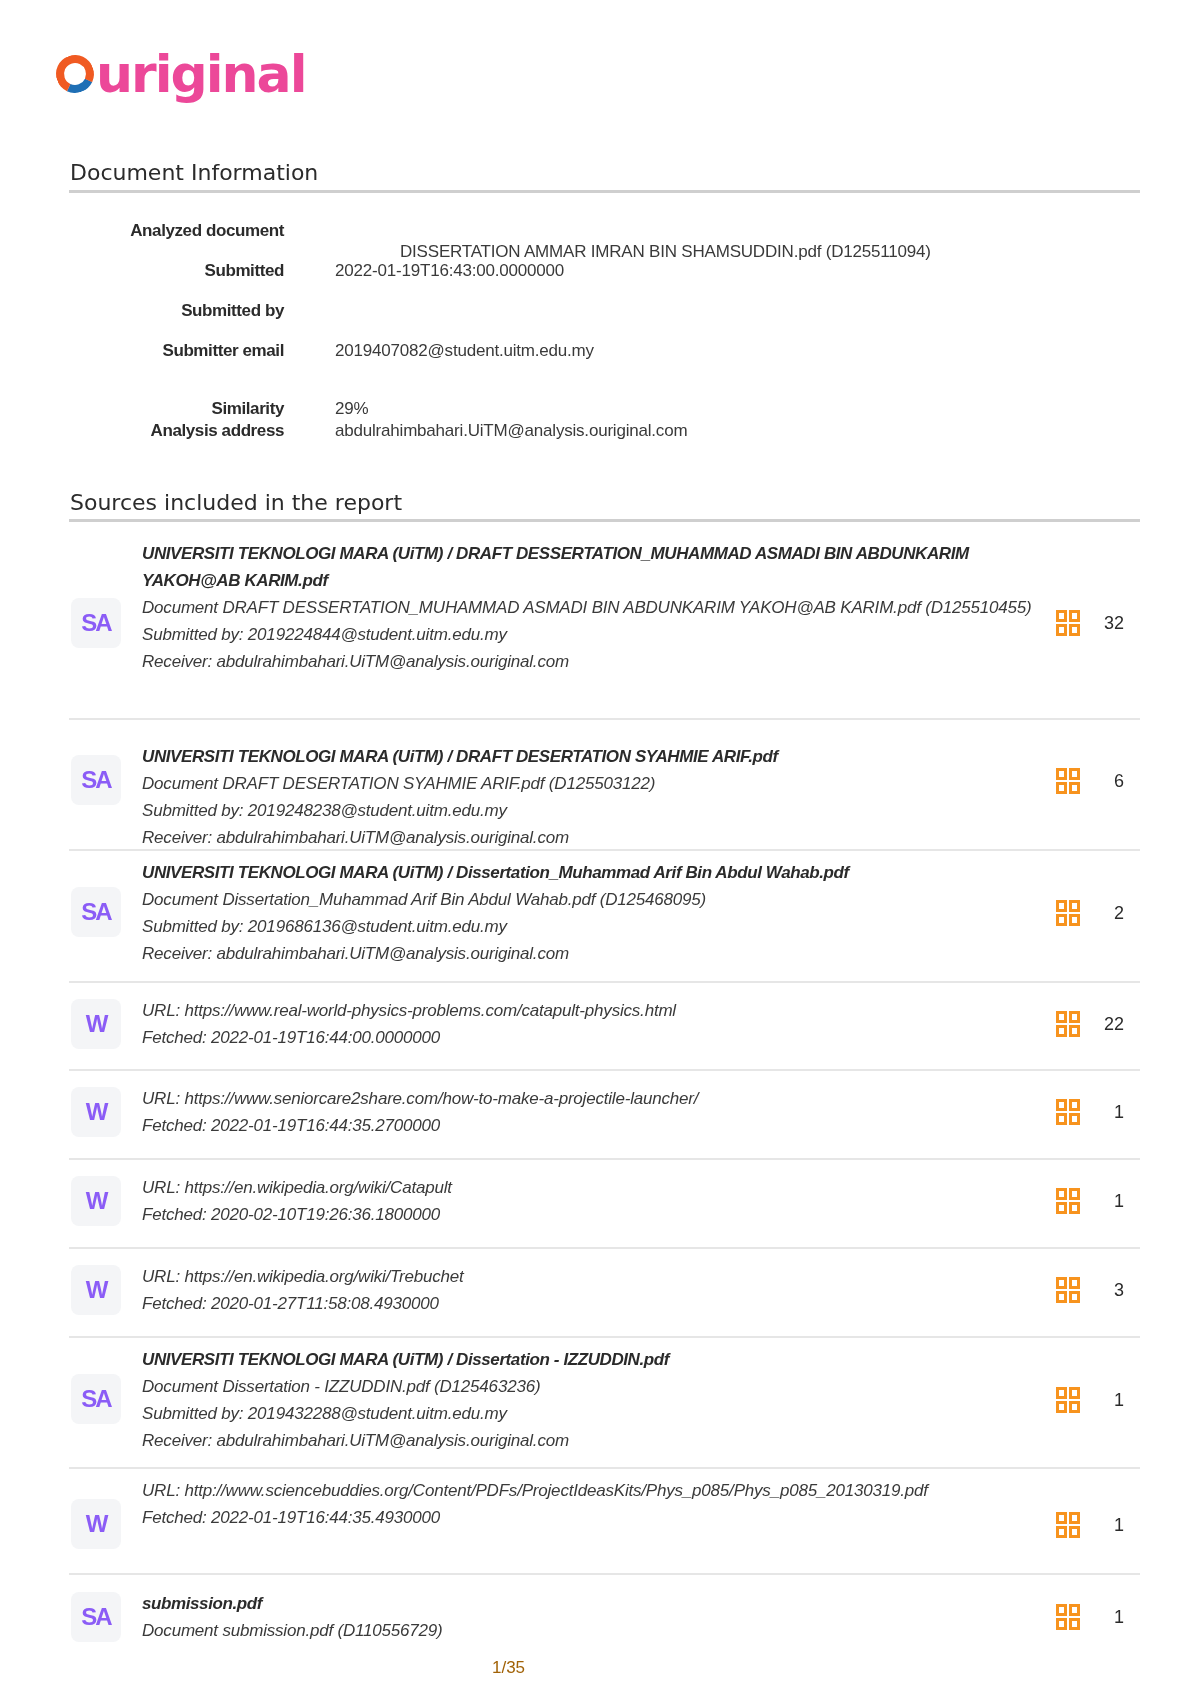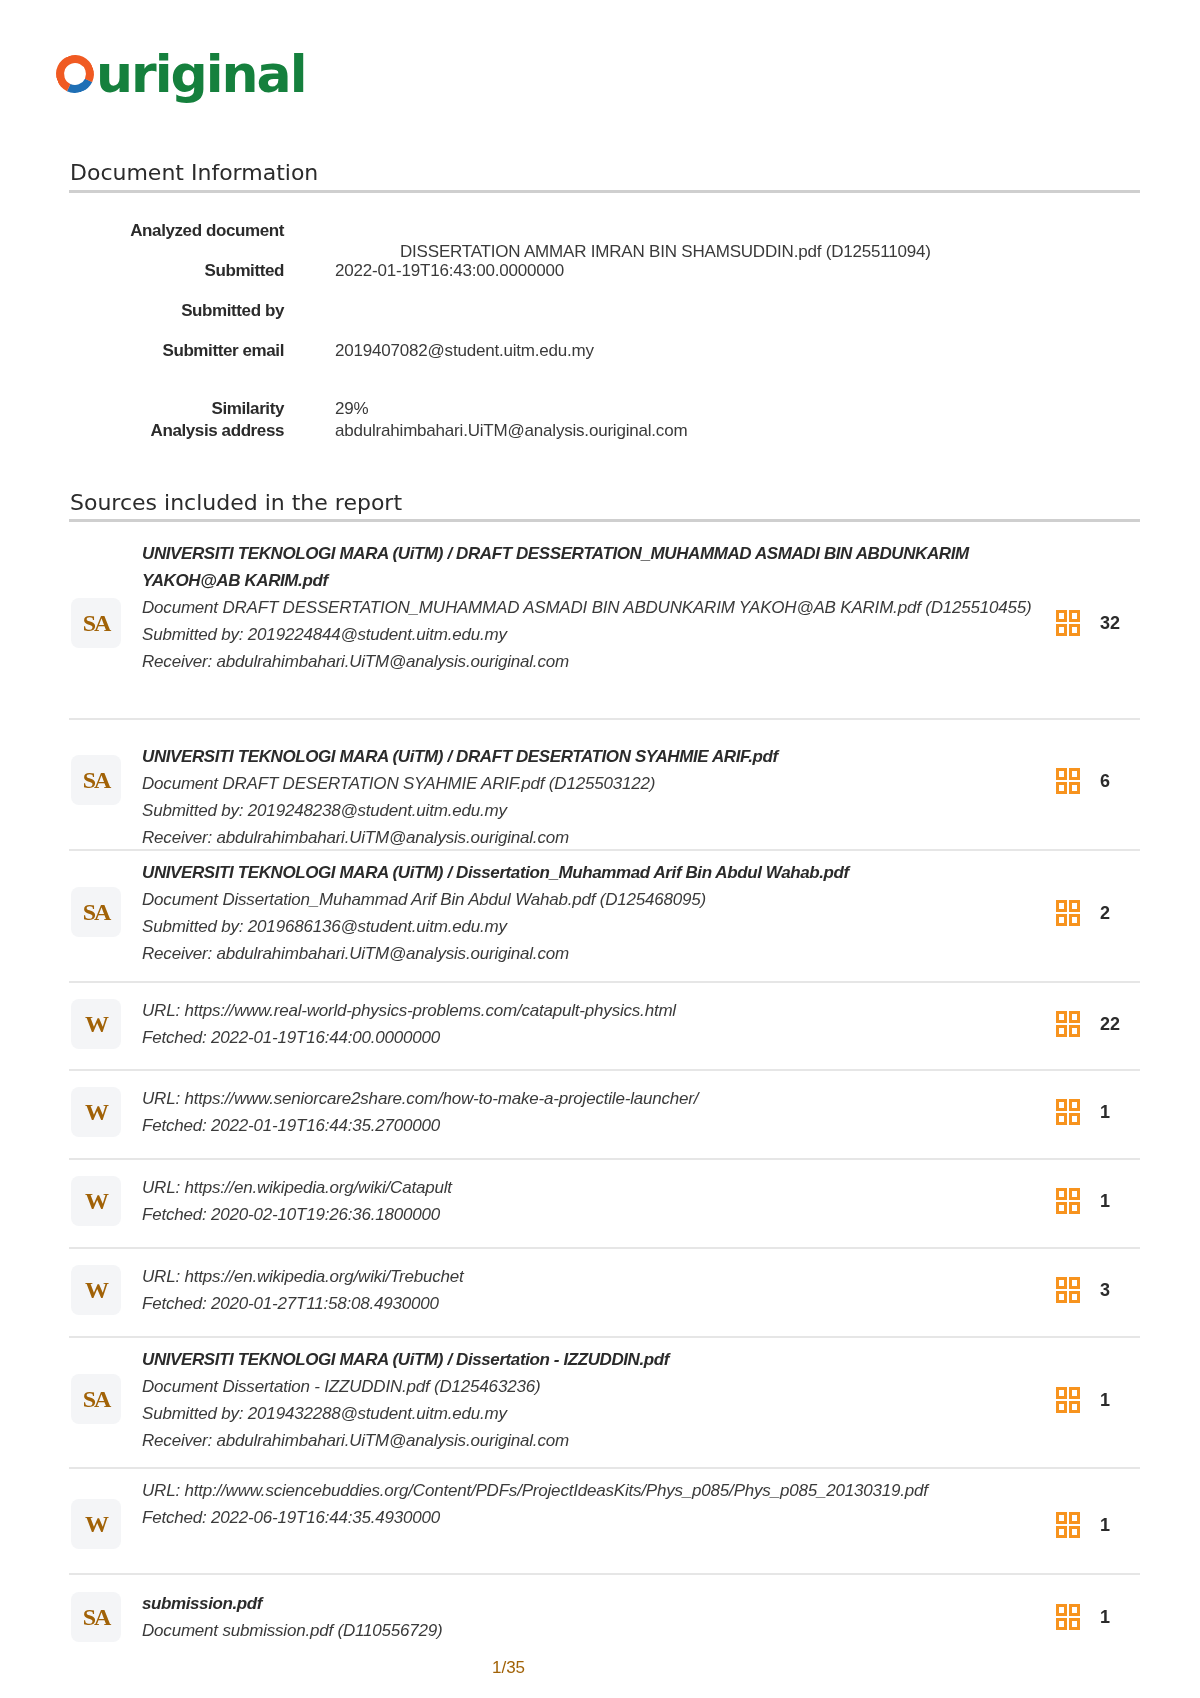--- a/index.html
+++ b/index.html
@@ -1,35 +1,35 @@
 <!DOCTYPE html>
 <html><head>
 <meta charset="utf-8">
 <style>
   html, body { margin: 0; padding: 0; background: #ffffff; }
   body { width: 1200px; height: 1698px; position: relative; font-family: "Liberation Sans", "DejaVu Sans", sans-serif; color: #2b2b2b; overflow: hidden; }
   .logo { position: absolute; left: 56px; top: 42px; height: 64px; display: flex; align-items: center; }
-  .logo .word { font-family: "DejaVu Sans", sans-serif; font-weight: bold; font-size: 52px; letter-spacing: -2px; color: #15803d; line-height: 1; position: relative; }
+  .logo .word { font-family: "DejaVu Sans", sans-serif; font-weight: bold; font-size: 52px; letter-spacing: -2px; color: #ec4899; line-height: 1; position: relative; }
   .logo .o-ring { display: inline-block; width: 38px; height: 38px; border-radius: 50%; border: 8px solid #f05a22; border-bottom-color: #1f6fb5; border-left-color: #f05a22; box-sizing: border-box; margin-right: 2px; vertical-align: -4px; transform: rotate(-20deg); }
 
   .section-title { position: absolute; left: 70px; font-size: 22px; color: #2b2b2b; font-family: "DejaVu Sans", sans-serif; }
   .section-rule { position: absolute; left: 69px; width: 1071px; height: 3px; background: #cfcfcf; }
 
   .info-row { position: absolute; left: 0; width: 1200px; height: 30px; display: flex; align-items: center; font-size: 17px; }
   .info-label { width: 284px; text-align: right; font-weight: bold; color: #2b2b2b; letter-spacing: -0.4px; }
   .info-value { position: absolute; left: 335px; color: #3a3a3a; white-space: nowrap; letter-spacing: -0.2px; }
 
   .src { position: absolute; left: 69px; width: 1071px; }
-  .src .badge { position: absolute; left: 2px; width: 50px; height: 50px; border-radius: 8px; background: #f4f5f7; display: flex; align-items: center; justify-content: center; font-family: Liberation Serif, serif; font-weight: bold; font-size: 24px; color: #a16207; letter-spacing: -2px; }
+  .src .badge { position: absolute; left: 2px; width: 50px; height: 50px; border-radius: 8px; background: #f4f5f7; display: flex; align-items: center; justify-content: center; font-family: Liberation Sans, sans-serif; font-weight: bold; font-size: 24px; color: #8b5cf6; letter-spacing: -2px; }
   .src .text { position: absolute; left: 73px; width: 900px; font-size: 17px; line-height: 27px; color: #3a3a3a; letter-spacing: -0.2px; font-style: italic; }
   .src .text .title { font-weight: bold; color: #2b2b2b; letter-spacing: -0.4px; }
   .src .match { position: absolute; right: 16px; display: flex; align-items: center; }
   .src .match .grid-icon { width: 24px; height: 26px; display: grid; grid-template-columns: 1fr 1fr; grid-template-rows: 1fr 1fr; gap: 2px; margin-right: 20px; }
   .src .match .grid-icon span { border: 3px solid #f7931e; background: #fff; }
-  .src .match .count { font-weight: bold; font-size: 18px; color: #2b2b2b; min-width: 24px; text-align: left; }
+  .src .match .count { font-weight: normal; font-size: 18px; color: #2b2b2b; min-width: 24px; text-align: right; }
   .divider { position: absolute; left: 69px; width: 1071px; height: 2px; background: #e6e6e6; }
 
   .pager { position: absolute; left: 0; width: 1017px; top: 1658px; text-align: center; font-size: 17px; color: #a16207; }
 </style>
 </head>
 <body>
 
 <div class="logo">
   <span class="o-ring"></span>
     <span class="word">uriginal</span>
@@ -215,21 +215,21 @@
       </div>
     <div class="count">1</div>
   </div>
 </div>
 <div class="divider" style="top:1467px;"></div>
 
 <div class="src" style="top:1477px; height:95px;">
   <div class="badge" style="top:22px;">W</div>
   <div class="text" style="top:0; width:920px;">
     <div style="word-break: break-all;">URL: http://www.sciencebuddies.org/Content/PDFs/ProjectIdeasKits/Phys_p085/Phys_p085_20130319.pdf</div>
-    <div>Fetched: 2022-06-19T16:44:35.4930000</div>
+    <div>Fetched: 2022-01-19T16:44:35.4930000</div>
   </div>
   <div class="match" style="top:35px;">
     <div class="grid-icon">
         <span></span>
         <span></span>
         <span></span>
         <span></span>
       </div>
     <div class="count">1</div>
   </div>

